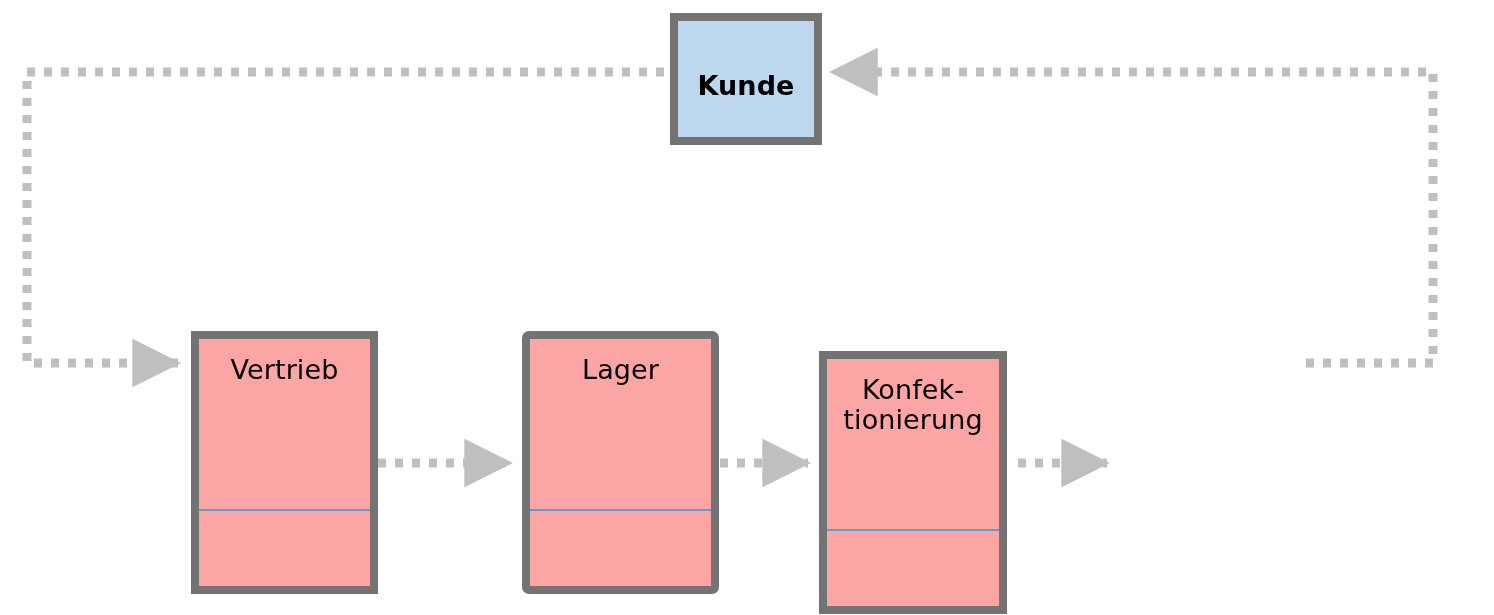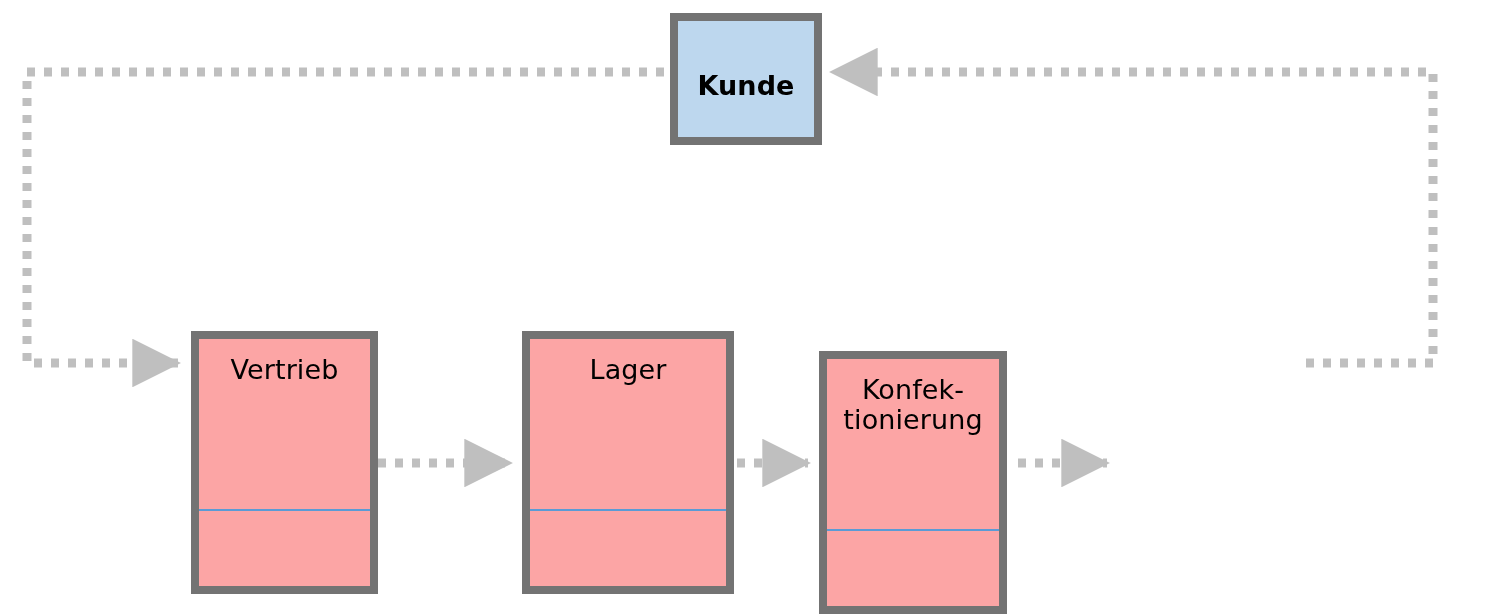--- a/index.html
+++ b/index.html
@@ -74,21 +74,21 @@
     top: 16px;
     font-size: 27px;
     font-weight: normal;
     padding: 0 6px;
   }
   .proc .divider {
     top: 170px;
   }
 
   #node-vertrieb  { left: 191px;  width: 187px; }
-  #node-lager     { left: 522px;  width: 212px; }
+  #node-lager     { left: 522px;  width: 197px; border-radius: 7px; }
   #node-konfekt   { left: 819px;  width: 188px; margin-top: 20px; }
   #node-lieferung { left: 1117px; width: 187px; }
 </style>
 </head>
 <body>
 
 <div id="canvas">
 
   <svg id="wires" viewBox="0 0 1494 615" width="1494" height="615" aria-hidden="true">
     <defs>

